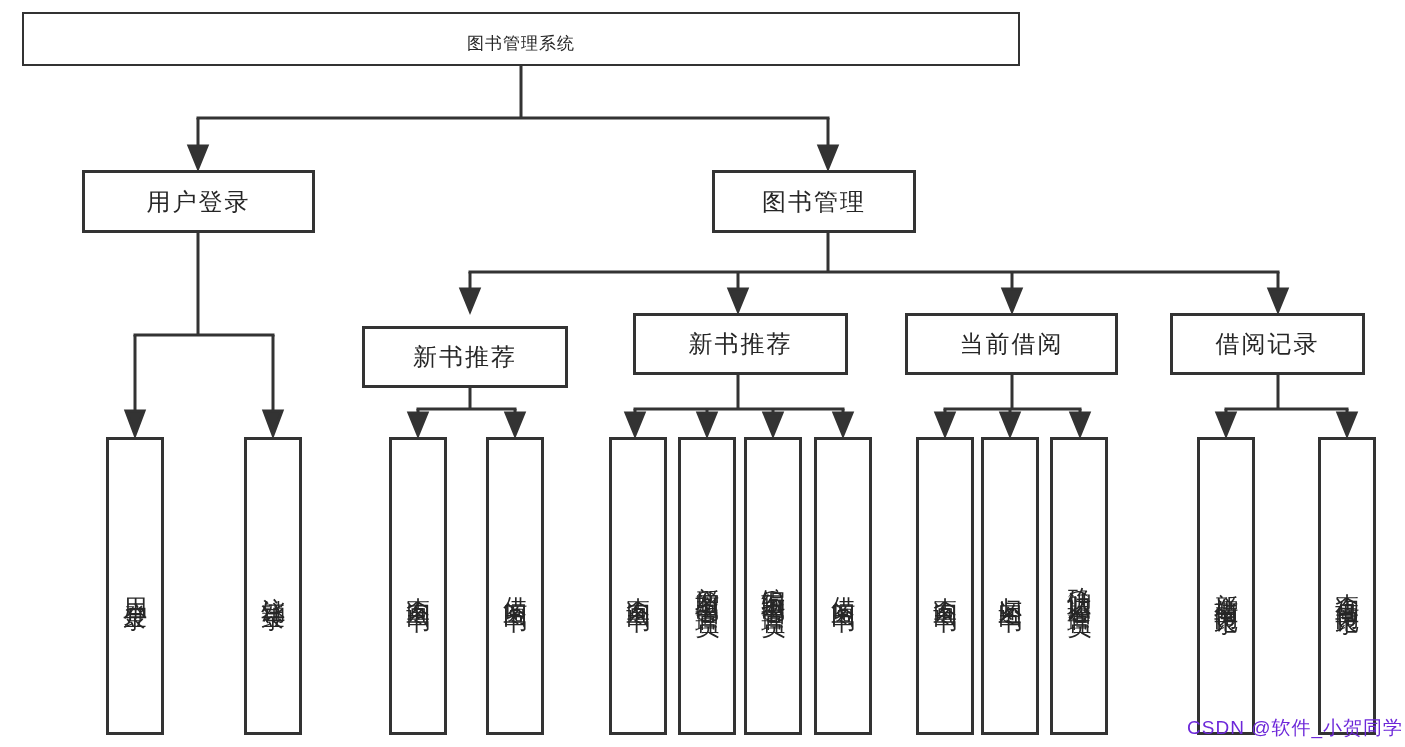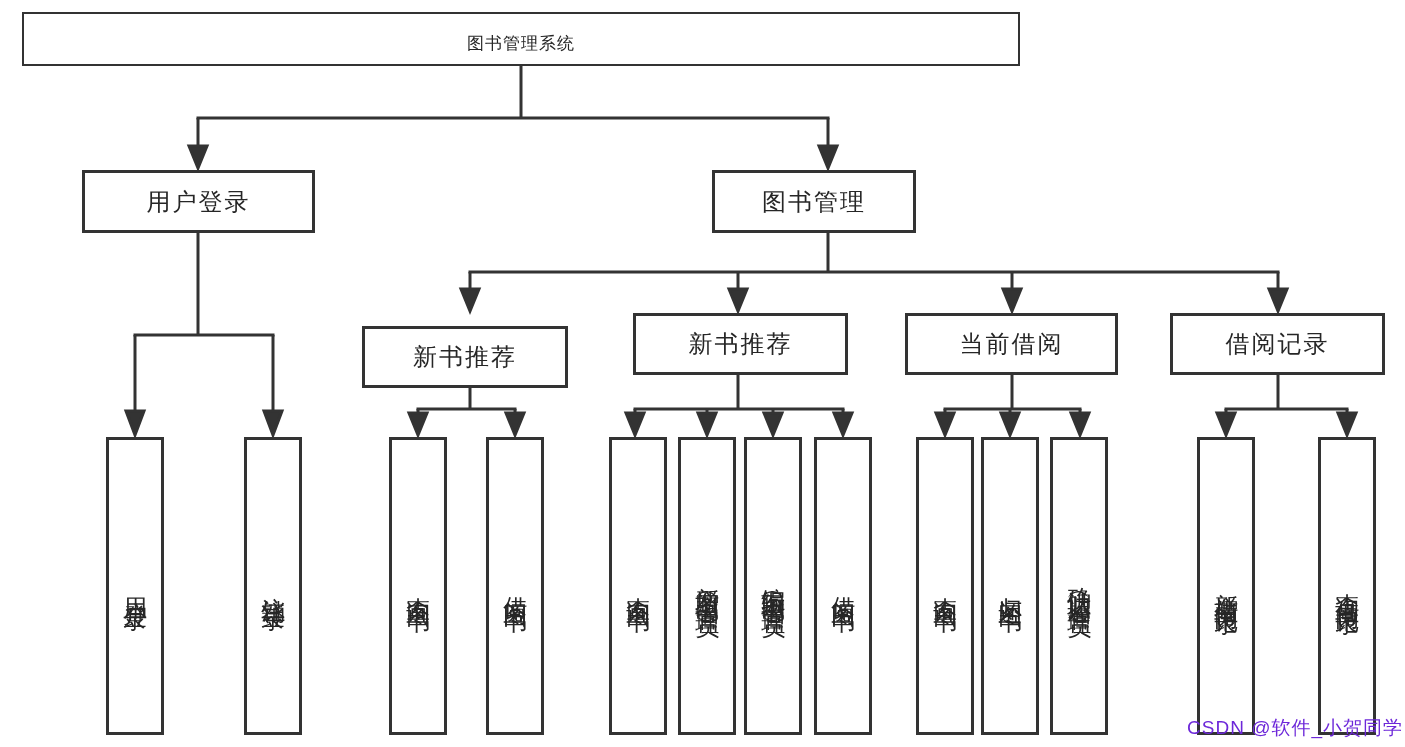--- a/index.html
+++ b/index.html
@@ -65,21 +65,21 @@
     z-index: 10;
     white-space: nowrap;
   }
   
   #n-root  { left: 22px;   top: 12px;  width: 998px; height: 54px; }
   #n-l2-0  { left: 82px;   top: 170px; width: 233px; height: 63px; }
   #n-l2-1  { left: 712px;  top: 170px; width: 204px; height: 63px; }
   #n-l3-0  { left: 362px;  top: 326px; width: 206px; height: 62px; }
   #n-l3-1  { left: 633px;  top: 313px; width: 215px; height: 62px; }
   #n-l3-2  { left: 905px;  top: 313px; width: 213px; height: 62px; }
-  #n-l3-3  { left: 1170px; top: 313px; width: 215px; height: 62px; }
+  #n-l3-3  { left: 1170px; top: 313px; width: 195px; height: 62px; }
   .leaf    { top: 437px; width: 58px; height: 298px; }
   #n-lf-0  { left: 106px; }
   #n-lf-1  { left: 244px; }
   #n-lf-2  { left: 389px; }
   #n-lf-3  { left: 486px; }
   #n-lf-4  { left: 609px; }
   #n-lf-5  { left: 678px; }
   #n-lf-6  { left: 744px; }
   #n-lf-7  { left: 814px; }
   #n-lf-8  { left: 916px; }

